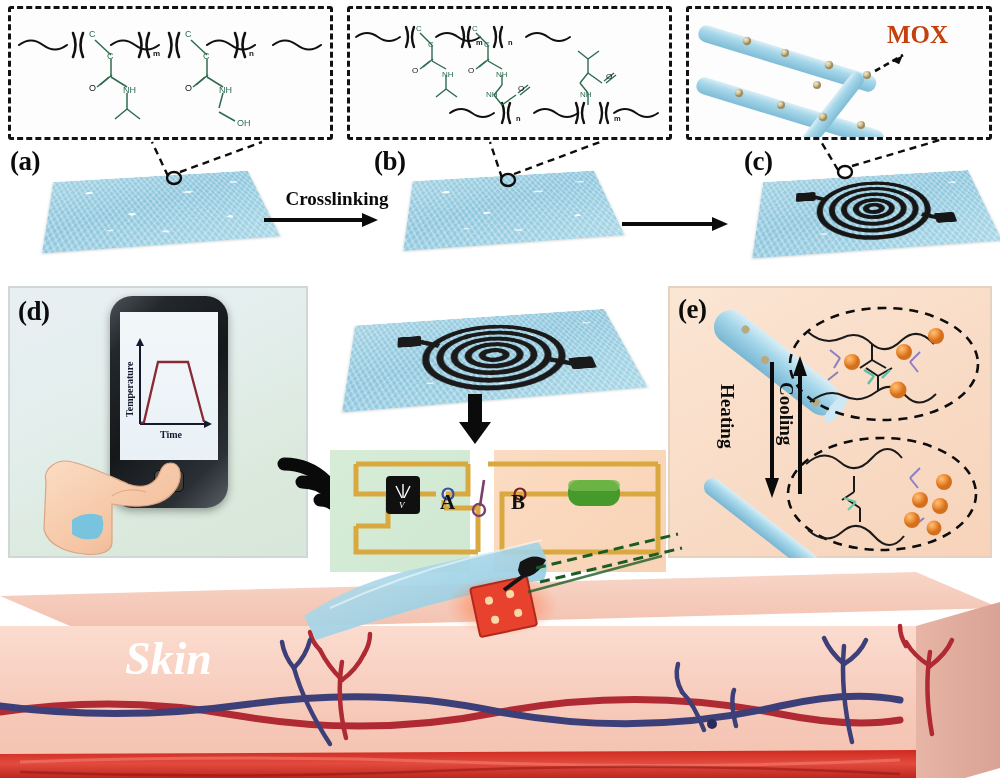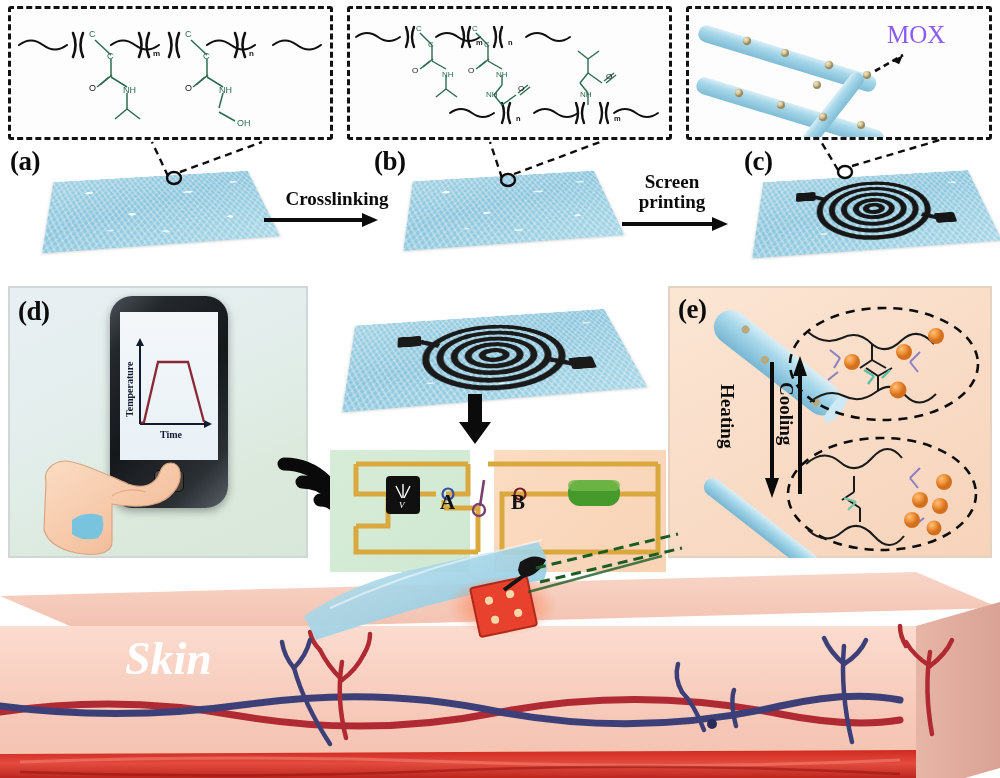--- a/index.html
+++ b/index.html
@@ -57,21 +57,21 @@
   .term-label{ font-family:"Liberation Serif", serif; font-weight:bold; font-size:21px; color:#111; }
 
   
   .e-bg{ background:linear-gradient(150deg,#fbe6d4 0%, #f9ddc8 45%, #f7d3ba 100%); }
   .rotlabel{
     font-family:"Liberation Serif", serif; font-weight:bold; font-size:19px; color:#0c0c0c;
     writing-mode:vertical-rl; letter-spacing:0px;
   }
   .d-bg{ background:linear-gradient(155deg,#e8eff3 0%, #e3eeec 40%, #dbe9dc 75%, #d7e7da 100%); }
 
-  .mox-txt{ font-family:"Liberation Serif", serif; font-weight:normal; font-size:25px; color:#8b5cf6; }
+  .mox-txt{ font-family:"Liberation Serif", serif; font-weight:bold; font-size:25px; color:#c2410c; }
   .white-card{ background:#ffffff; }
 </style>
 </head>
 <body>
 
 <div id="fig">
 
   <div class="abs dashbox" style="left:8px; top:6px; width:325px; height:134px;">
     <svg width="319" height="128" viewBox="0 0 319 128">
       <g fill="none" stroke="#101010" stroke-width="2.1" stroke-linecap="round">
@@ -245,24 +245,20 @@
 
   <div class="abs arrow-label" style="left:272px; top:189px; width:130px;">Crosslinking</div>
   <svg class="abs" style="left:262px; top:212px;" width="120" height="16">
     <line x1="2" y1="8" x2="100" y2="8" stroke="#0b0b0b" stroke-width="4"></line>
     <path d="M100,1 L116,8 L100,15 Z" fill="#0b0b0b"></path>
   </svg>
 
   <div class="abs fabric" style="left:410px; top:152px; width:200px; height:108px;
               transform:perspective(420px) rotateX(52deg) rotateZ(-6deg); transform-origin:50% 50%;"></div>
 
-  <div class="abs arrow-label" style="left:612px; top:172px; width:120px;">
-    <div>Screen</div>
-    <div>printing</div>
-  </div>
   <svg class="abs" style="left:620px; top:216px;" width="110" height="16">
     <line x1="2" y1="8" x2="92" y2="8" stroke="#0b0b0b" stroke-width="4"></line>
     <path d="M92,1 L108,8 L92,15 Z" fill="#0b0b0b"></path>
   </svg>
 
   <div class="abs" style="left:760px; top:150px; width:226px; height:118px;
               transform:perspective(460px) rotateX(52deg) rotateZ(-6deg); transform-origin:50% 50%;">
     <div class="fabric abs" style="inset:0;"></div>
     <svg class="abs" style="left:34px; top:6px;" width="160" height="105" viewBox="0 0 160 105">
       <g fill="none" stroke="#161616" stroke-width="6">

